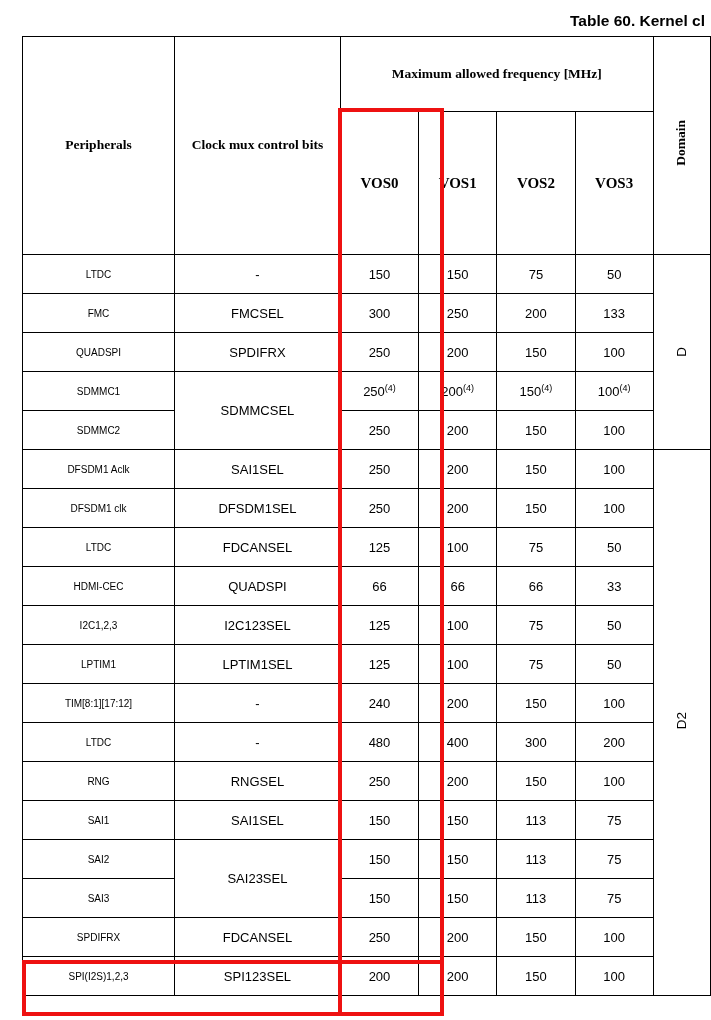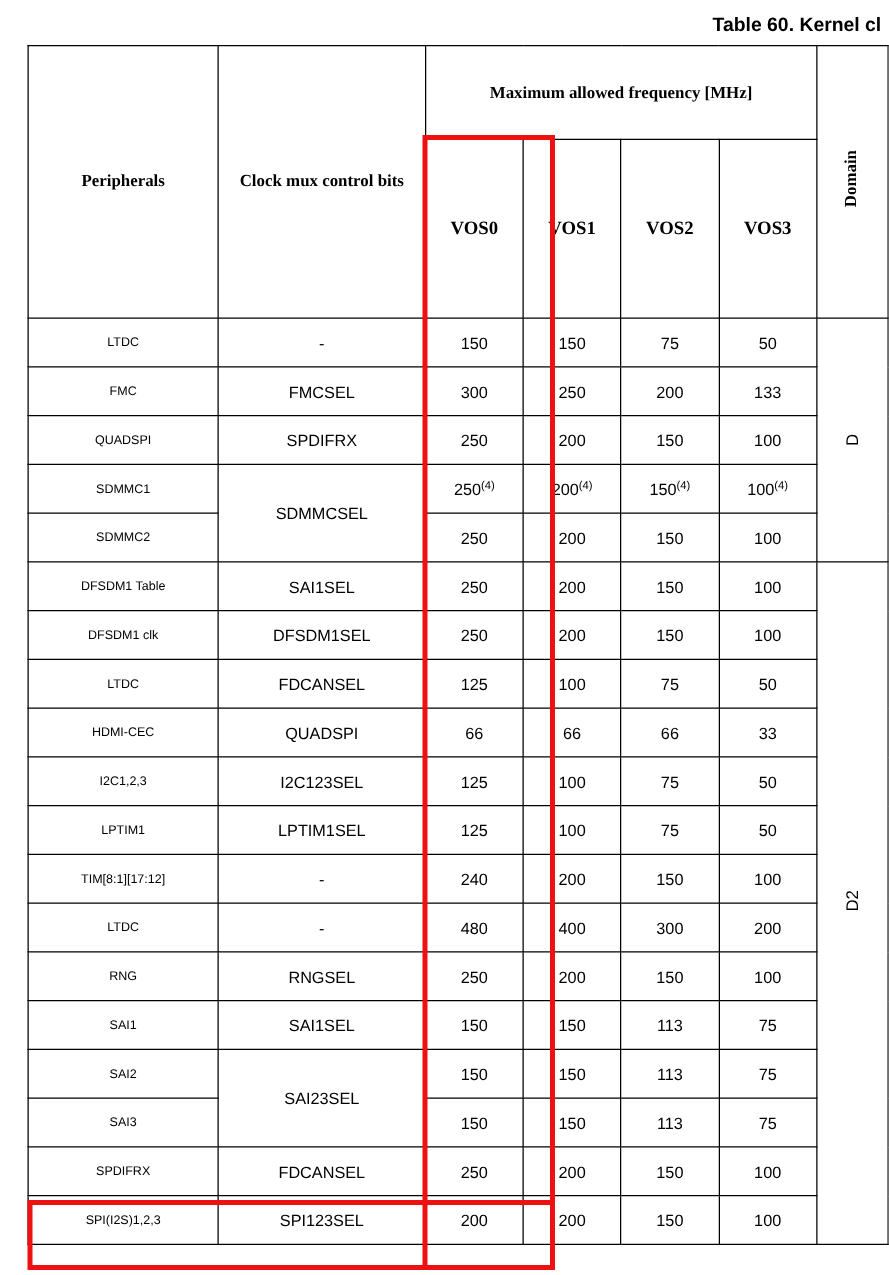--- a/index.html
+++ b/index.html
@@ -202,21 +202,21 @@
 
       <tr>
         <td class="data name">SDMMC2</td>
         <td class="data">250</td>
         <td class="data">200</td>
         <td class="data">150</td>
         <td class="data">100</td>
       </tr>
 
       <tr>
-        <td class="data name">DFSDM1 Table</td>
+        <td class="data name">DFSDM1 Aclk</td>
         <td class="data mux">SAI1SEL</td>
         <td class="data">250</td>
         <td class="data">200</td>
         <td class="data">150</td>
         <td class="data">100</td>
         <td class="data" rowspan="14">
           <span class="domain-cell">D2</span>
         </td>
       </tr>
 

